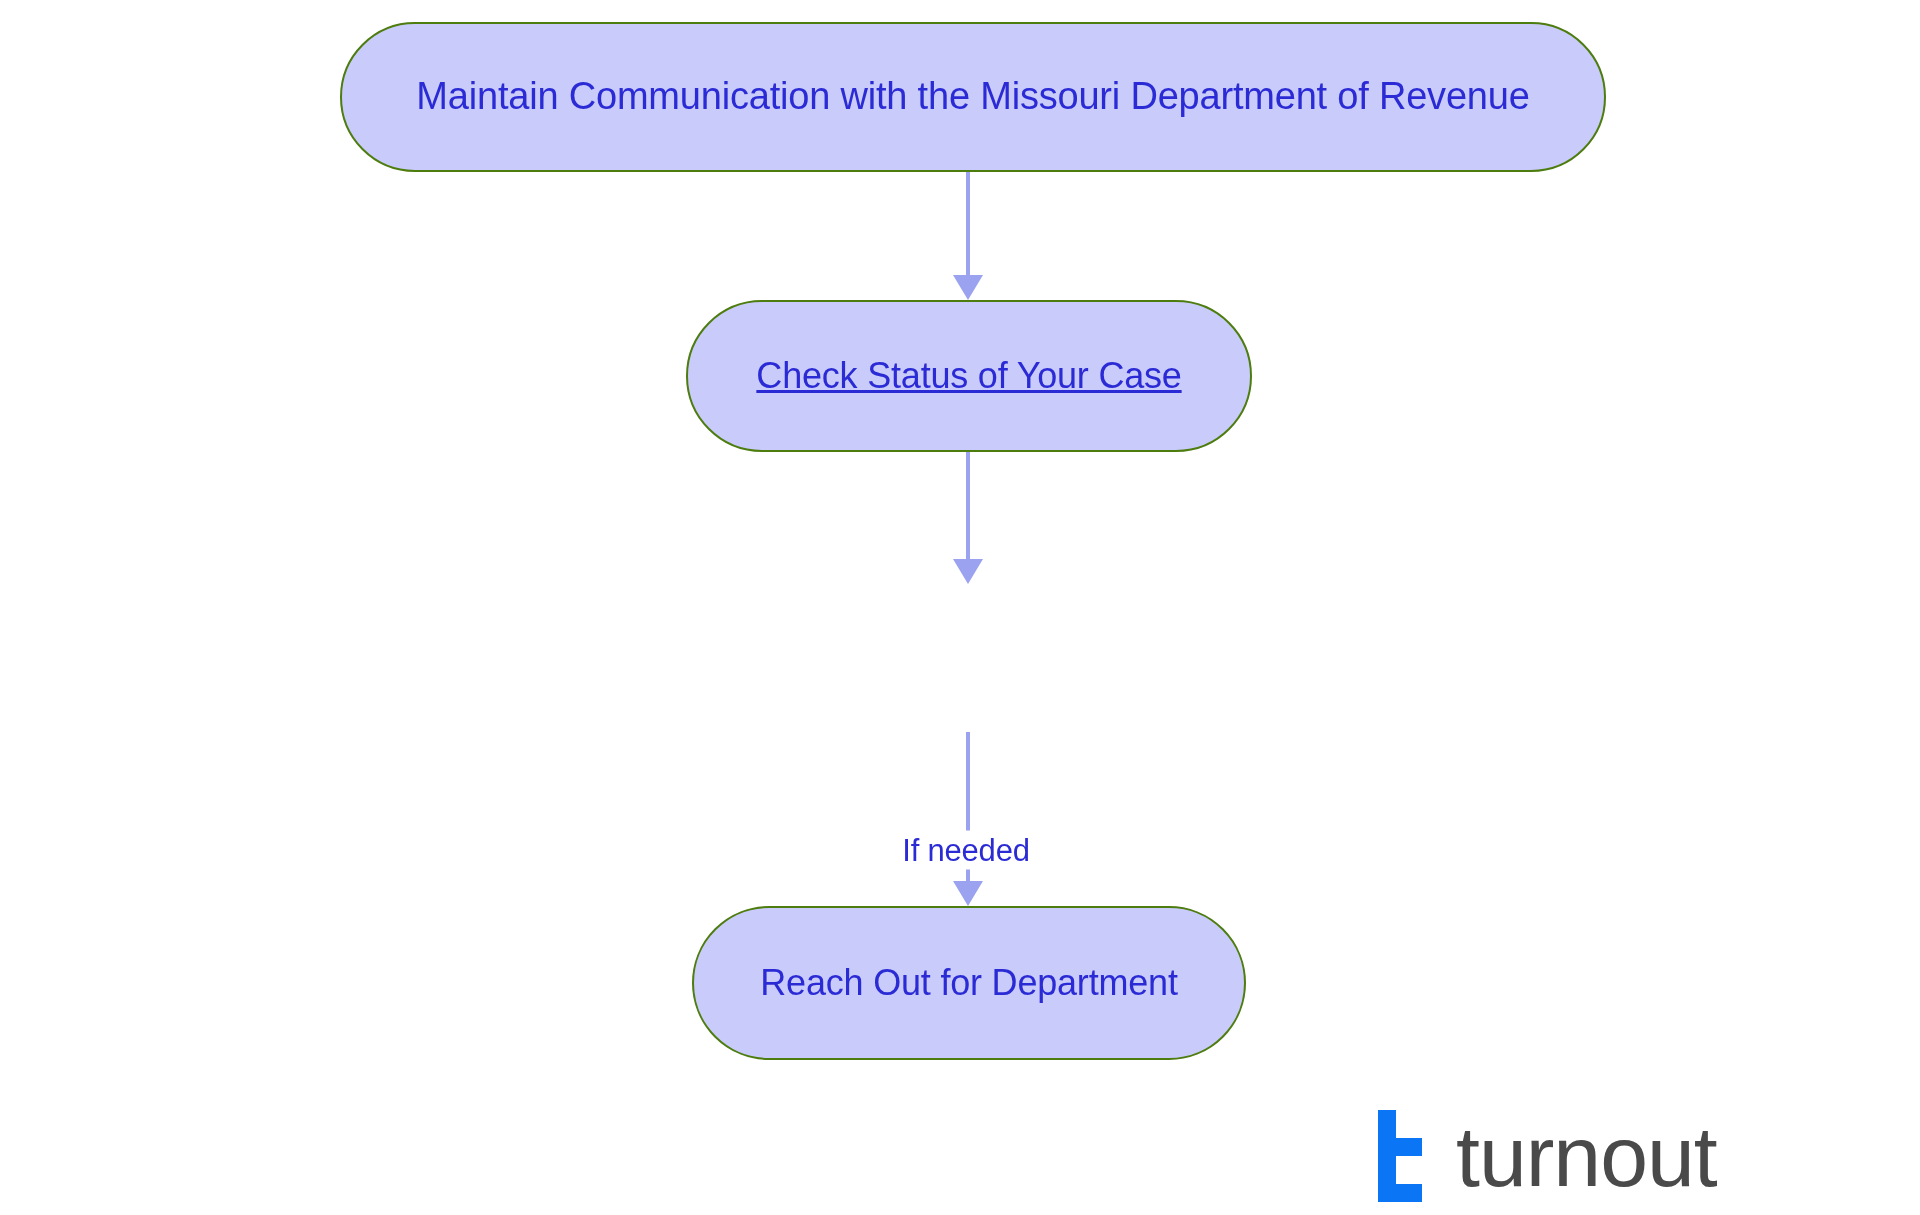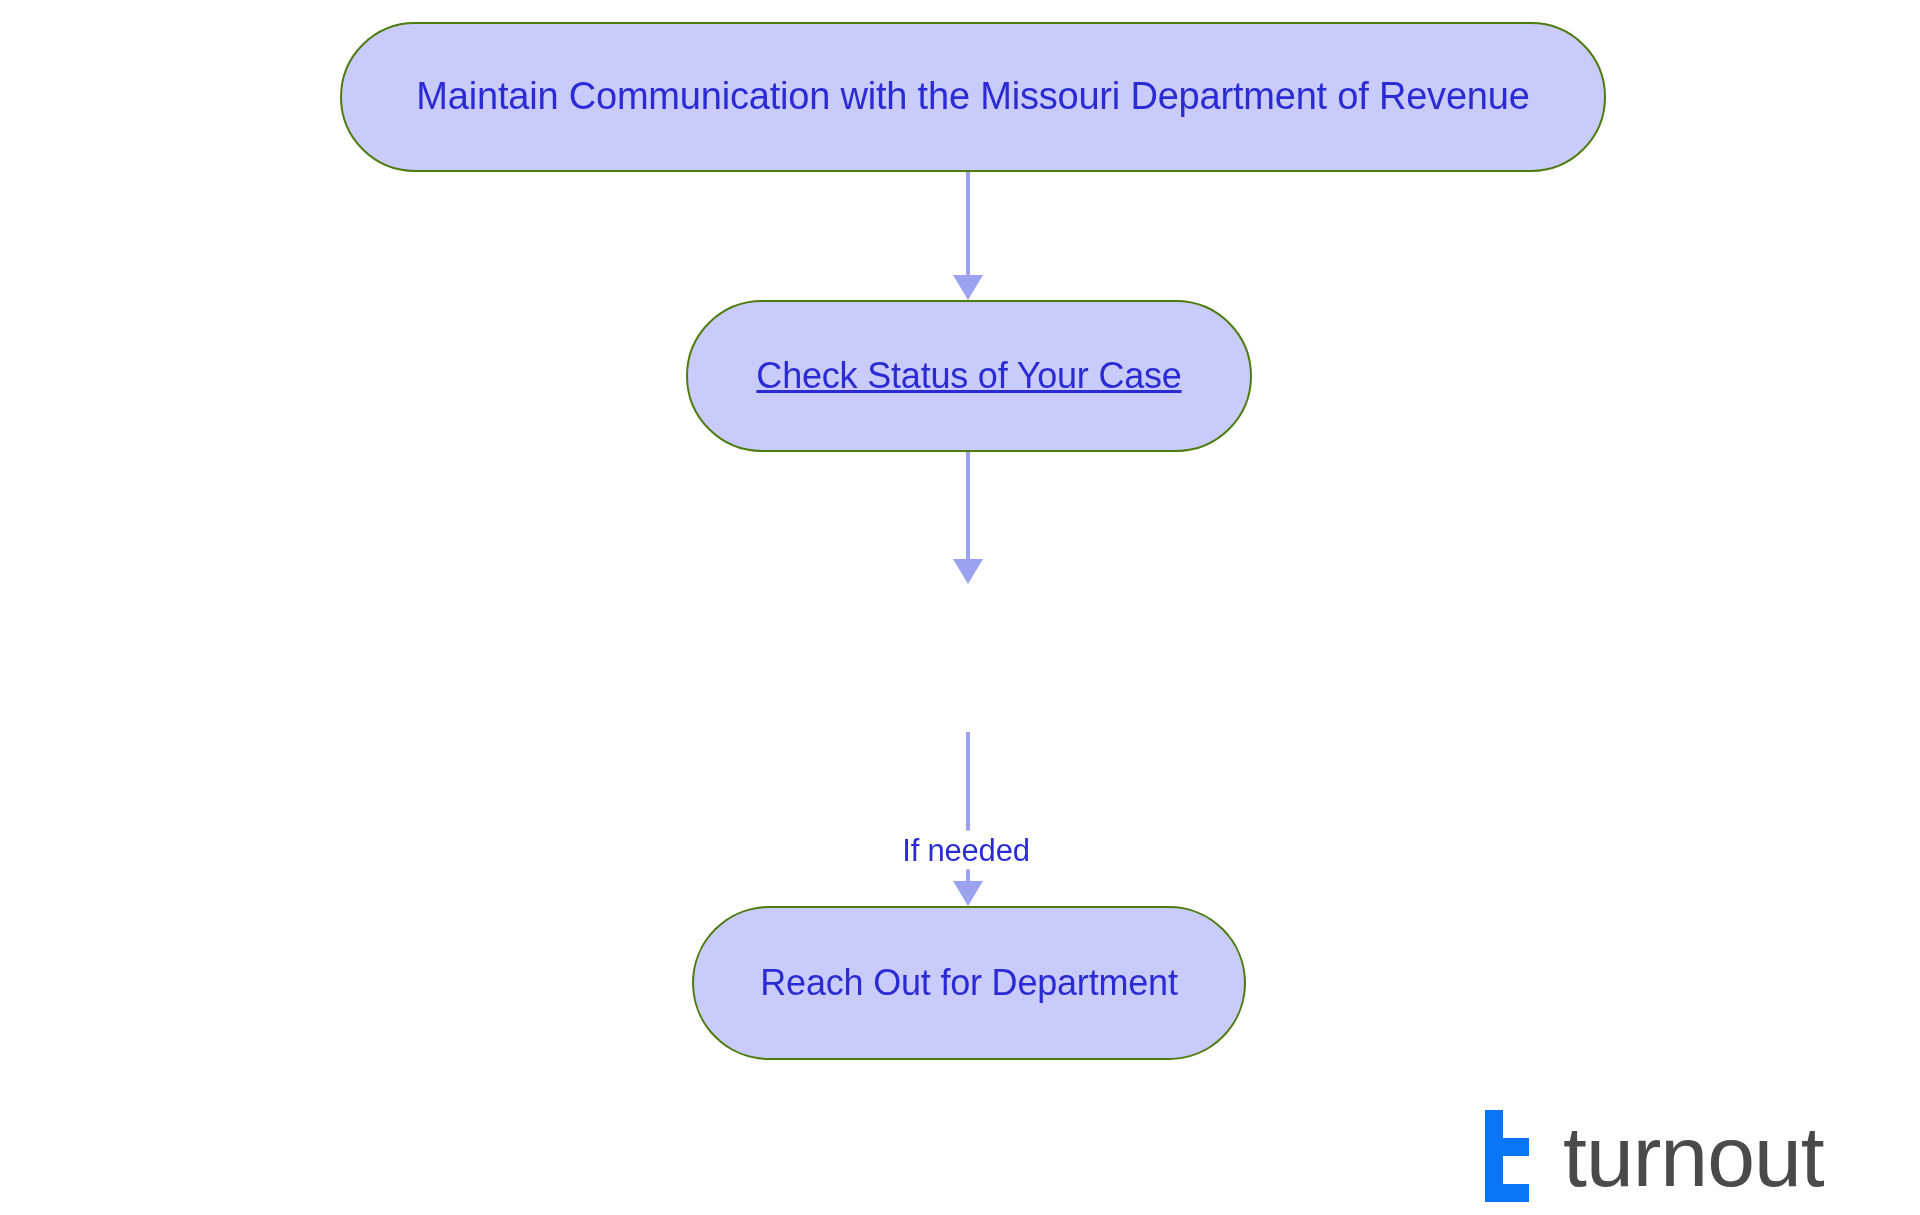--- a/index.html
+++ b/index.html
@@ -124,21 +124,21 @@
     padding: 4px 10px;
     white-space: nowrap;
     transform: translate(-50%, -50%);
     user-select: none;
   }
   #edge-3-label { left: 966px; top: 822px; margin-top: 28px; }
 
   
   #brand-logo {
     position: absolute;
-    left: 1485px;
+    left: 1378px;
     top: 1108px;
     height: 96px;
     display: flex;
     align-items: center;
     gap: 26px;
     z-index: 5;
   }
   #brand-mark {
     position: relative;
     width: 52px;

